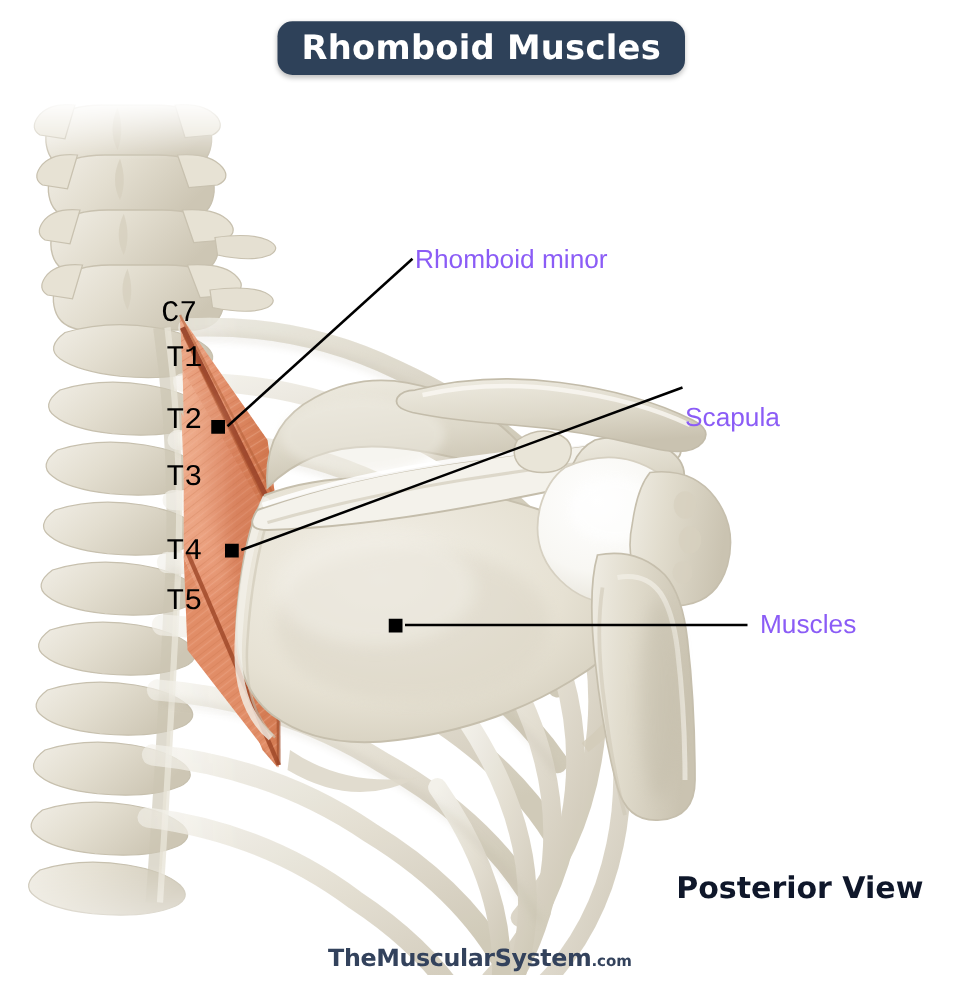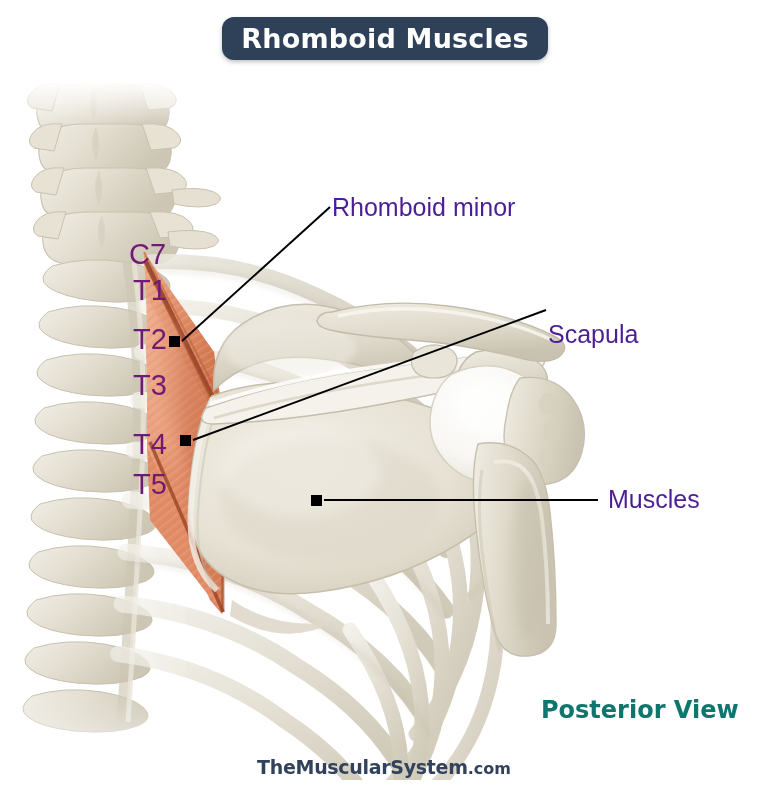--- a/index.html
+++ b/index.html
@@ -14,32 +14,32 @@
     background:#2e4159;border-radius:12px;
     display:flex;align-items:center;justify-content:center;
     box-shadow:0 2px 4px rgba(0,0,0,.25);
   }
   .title-banner .t{
     color:#fff;font-size:27px;font-weight:bold;letter-spacing:.2px;
     font-family:"DejaVu Sans",sans-serif;
   }
 
   
-  .lbl{position:absolute;color:#4c1d95;font-size:25px;line-height:29px;
+  .lbl{position:absolute;color:#8b5cf6;font-size:21px;line-height:29px;
        white-space:pre;font-family:"Liberation Sans",sans-serif;}
-  .vlbl{position:absolute;color:#701a75;font-size:29px;
-        font-family:Liberation Sans, sans-serif;}
-  .bold-lbl{position:absolute;color:#0f766e;font-size:24px;font-weight:bold;
+  .vlbl{position:absolute;color:#000000;font-size:24px;
+        font-family:Liberation Mono, monospace;}
+  .bold-lbl{position:absolute;color:#0f172a;font-size:24px;font-weight:bold;
             font-family:"DejaVu Sans",sans-serif;}
 
   
   .watermark{position:absolute;left:0;right:0;top:756px;text-align:center;}
   .watermark .wm-main{color:#33425c;font-size:19px;font-weight:bold;
      letter-spacing:-.3px;font-family:"DejaVu Sans",sans-serif;}
-  .watermark .wm-dot{color:#33425c;font-size:16px;font-weight:bold;
+  .watermark .wm-dot{color:#33425c;font-size:12px;font-weight:bold;
      vertical-align:baseline;font-family:"DejaVu Sans",sans-serif;text-align:center;}
 </style>
 </head>
 <body>
 
 <svg id="canvas" viewBox="0 0 768 794">
   <defs>
 
     <linearGradient id="boneG" x1="0" y1="0" x2="1" y2="0.4">
       <stop offset="0" stop-color="#f1eee6"></stop>

